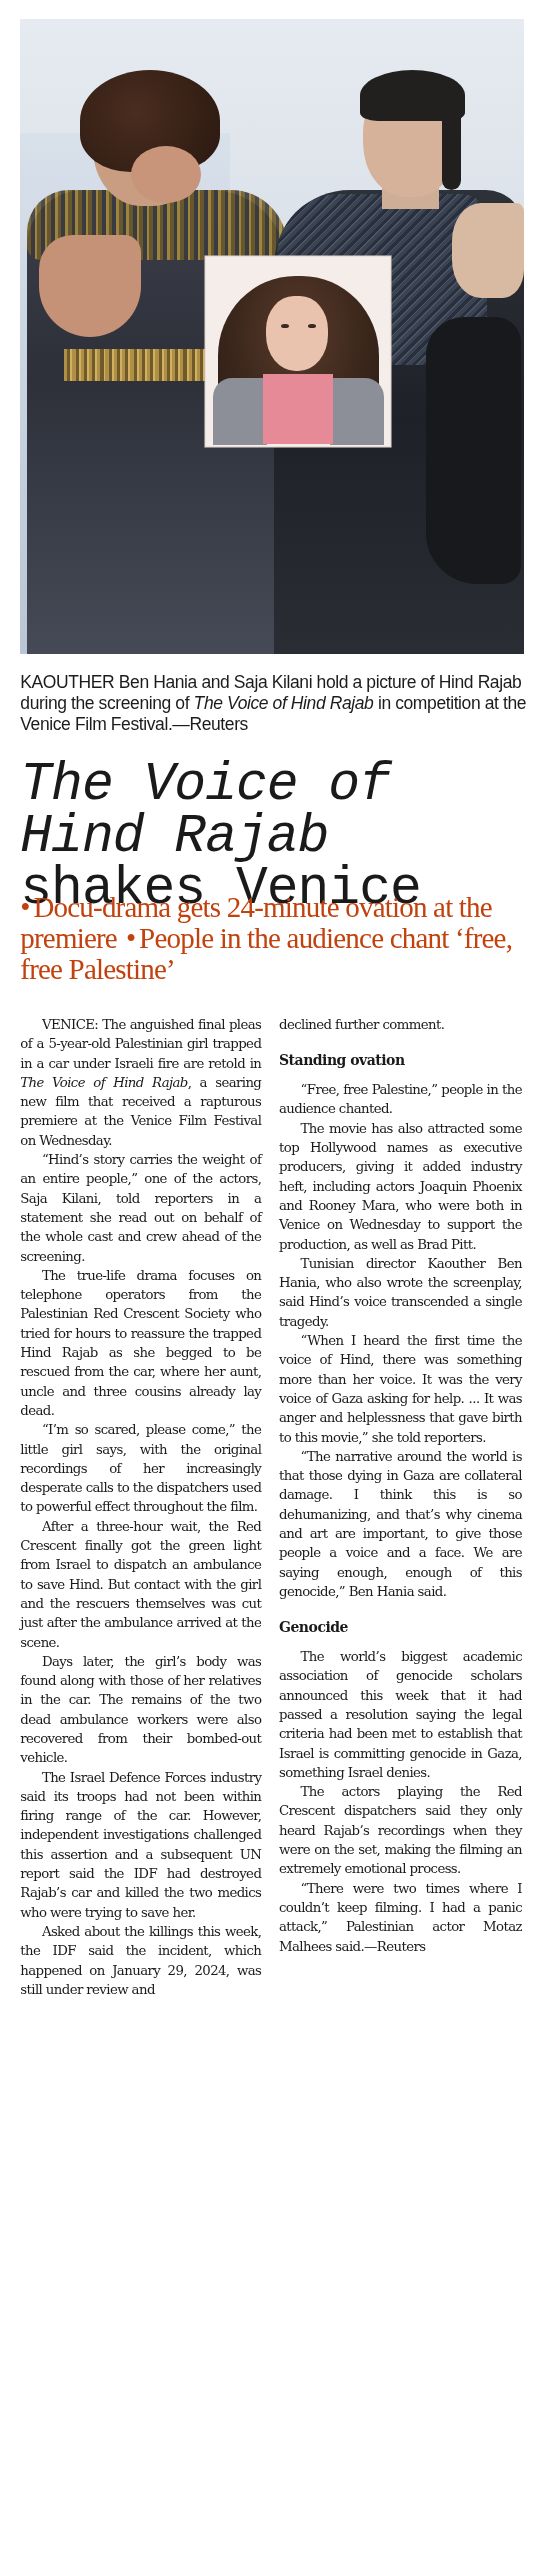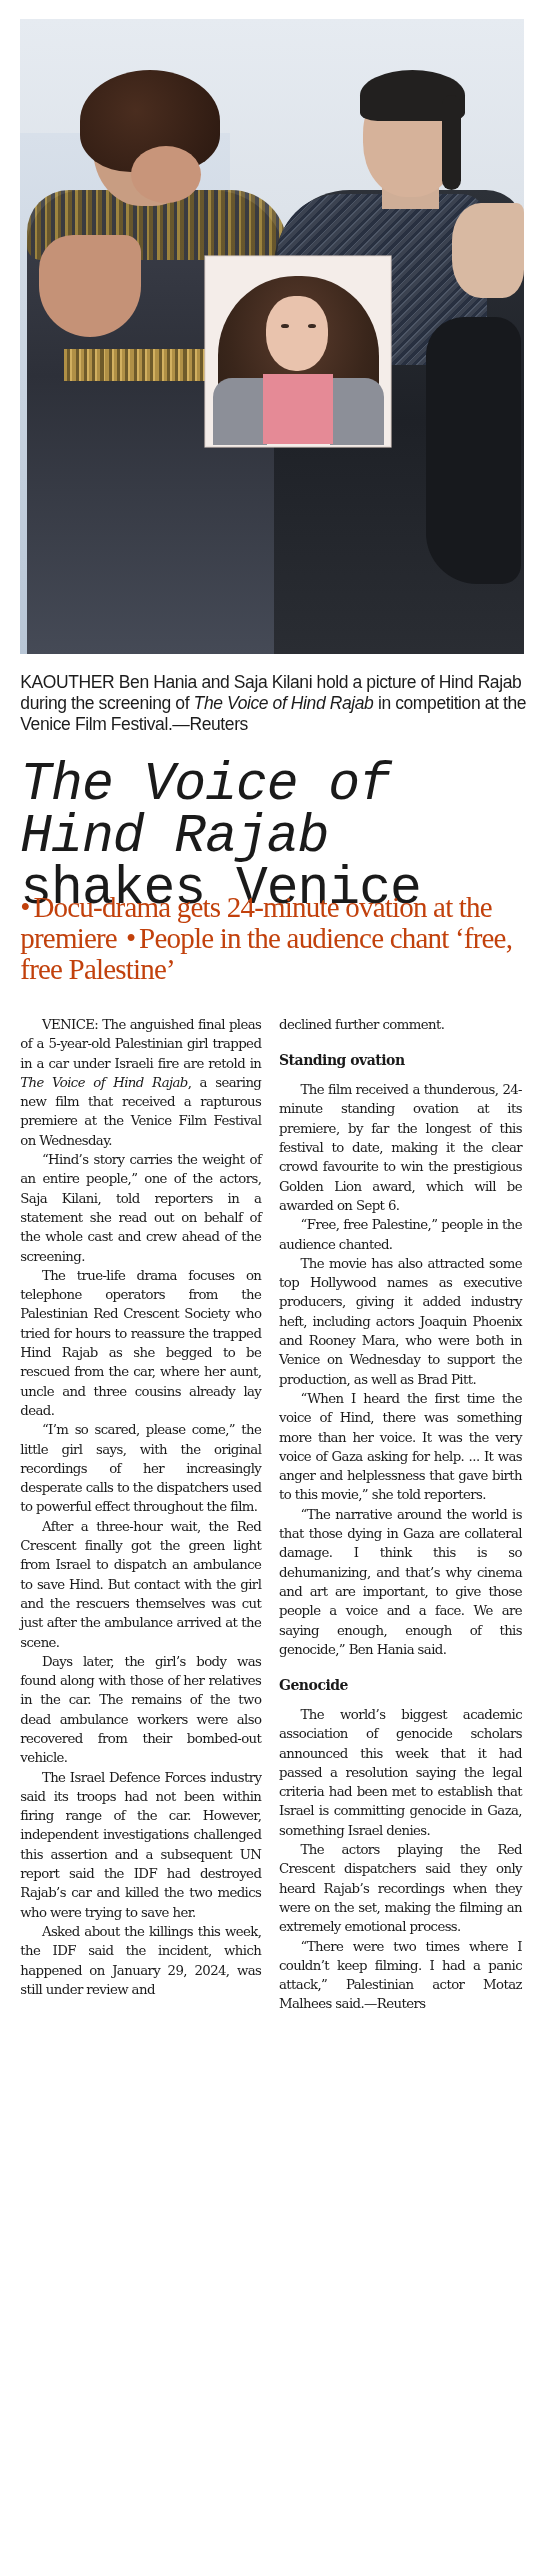--- a/index.html
+++ b/index.html
@@ -123,23 +123,23 @@
   <p>“I’m so scared, please come,” the little girl says, with the original recordings of her increasingly desperate calls to the dispatchers used to powerful effect throughout the film.</p>
   <p>After a three-hour wait, the Red Crescent finally got the green light from Israel to dispatch an ambulance to save Hind. But contact with the girl and the rescuers themselves was cut just after the ambulance arrived at the scene.</p>
   <p>Days later, the girl’s body was found along with those of her relatives in the car. The remains of the two dead ambulance workers were also recovered from their bombed-out vehicle.</p>
   <p>The Israel Defence Forces industry said its troops had not been within firing range of the car. However, independent investigations challenged this assertion and a subsequent UN report said the IDF had destroyed Rajab’s car and killed the two medics who were trying to save her.</p>
   <p>Asked about the killings this week, the IDF said the incident, which happened on January 29, 2024, was still under review and</p>
 </div>
 
 <div class="col col-right">
   <p class="noindent">declined further comment.</p>
   <h3>Standing ovation</h3>
-  <p>The film received a thunderous, 24-minute standing ovation at its premiere, by far the longest of this festival to date, making it the clear crowd favourite to win the prestigious Golden Lion award, which will be awarded on Sept 6.</p>
   <p>“Free, free Palestine,” people in the audience chanted.</p>
   <p>The movie has also attracted some top Hollywood names as executive producers, giving it added industry heft, including actors Joaquin Phoenix and Rooney Mara, who were both in Venice on Wednesday to support the production, as well as Brad Pitt.</p>
+  <p>Tunisian director Kaouther Ben Hania, who also wrote the screenplay, said Hind’s voice transcended a single tragedy.</p>
   <p>“When I heard the first time the voice of Hind, there was something more than her voice. It was the very voice of Gaza asking for help. ... It was anger and helplessness that gave birth to this movie,” she told reporters.</p>
   <p>“The narrative around the world is that those dying in Gaza are collateral damage. I think this is so dehumanizing, and that’s why cinema and art are important, to give those people a voice and a face. We are saying enough, enough of this genocide,” Ben Hania said.</p>
   <h3>Genocide</h3>
   <p>The world’s biggest academic association of genocide scholars announced this week that it had passed a resolution saying the legal criteria had been met to establish that Israel is committing genocide in Gaza, something Israel denies.</p>
   <p>The actors playing the Red Crescent dispatchers said they only heard Rajab’s recordings when they were on the set, making the filming an extremely emotional process.</p>
   <p>“There were two times where I couldn’t keep filming. I had a panic attack,” Palestinian actor Motaz Malhees said.—Reuters</p>
 </div>
 
 
 </body></html>

